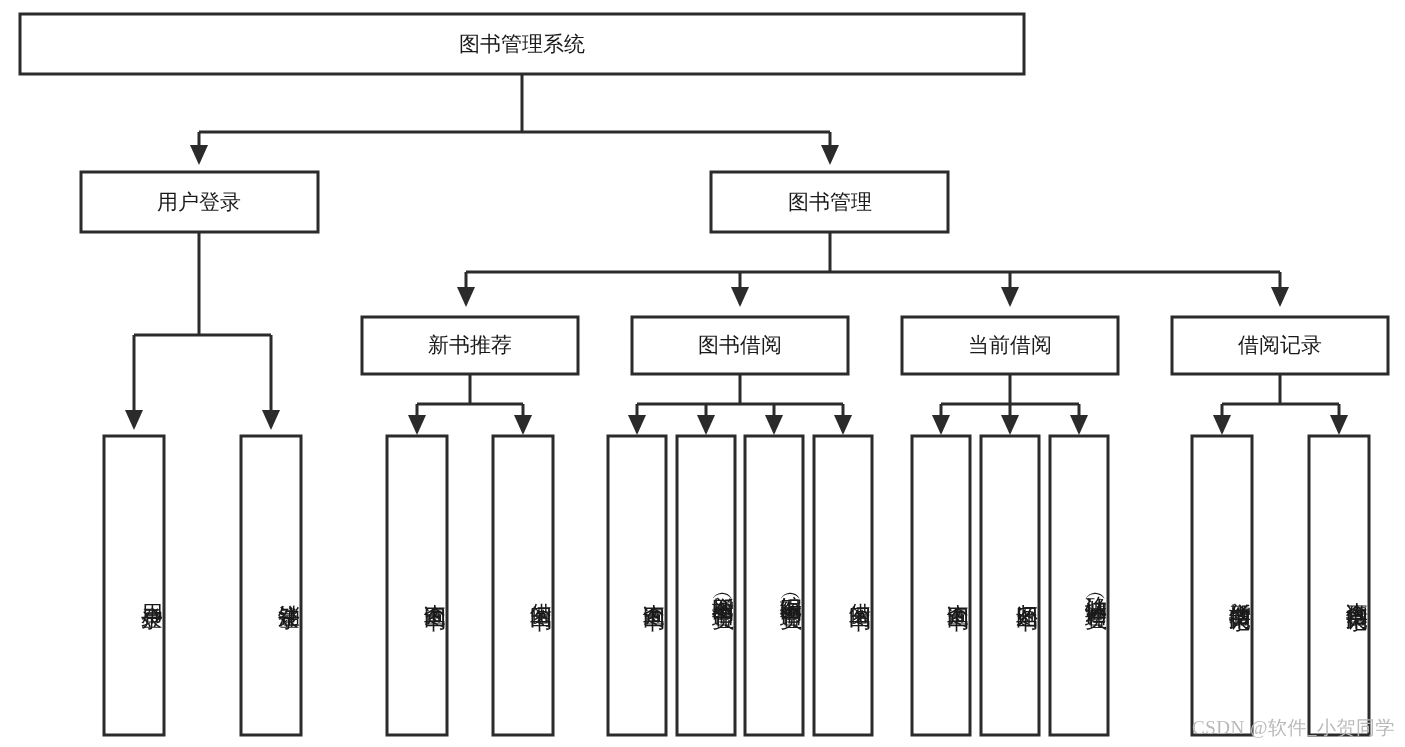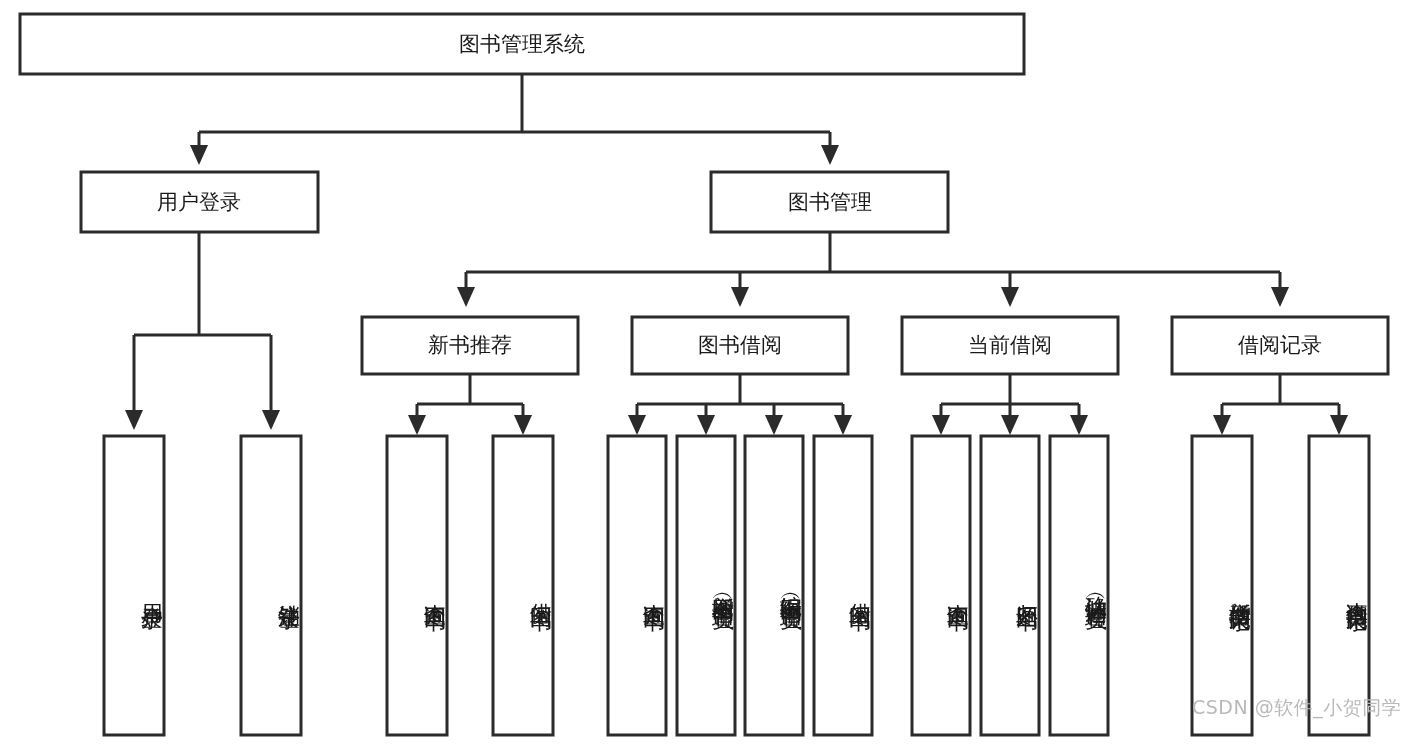--- a/index.html
+++ b/index.html
@@ -196,15 +196,15 @@
   <div class="vlabel" style="left:745px; top:444px; width:58px; height:285px;">编辑图书（管理员）</div>
   <div class="vlabel" style="left:814px; top:452px; width:58px; height:275px;">借阅图书</div>
 
   <div class="vlabel" style="left:912px; top:452px; width:58px; height:275px;">查询图书</div>
   <div class="vlabel" style="left:981px; top:452px; width:58px; height:275px;">归还图书</div>
   <div class="vlabel" style="left:1050px; top:444px; width:58px; height:285px;">确认归还（管理员）</div>
 
   <div class="vlabel" style="left:1192px; top:452px; width:60px; height:275px;">新增借阅记录</div>
   <div class="vlabel" style="left:1309px; top:452px; width:60px; height:275px;">查询借阅记录</div>
 
-  <div class="watermark" style="left:1192px; top:695px;">CSDN @软件_小贺同学</div>
+  <div class="watermark" style="left:1192px; top:715px;font-family:Liberation Serif, serif;">CSDN @软件_小贺同学</div>
 
 </div>
 
 </body></html>

